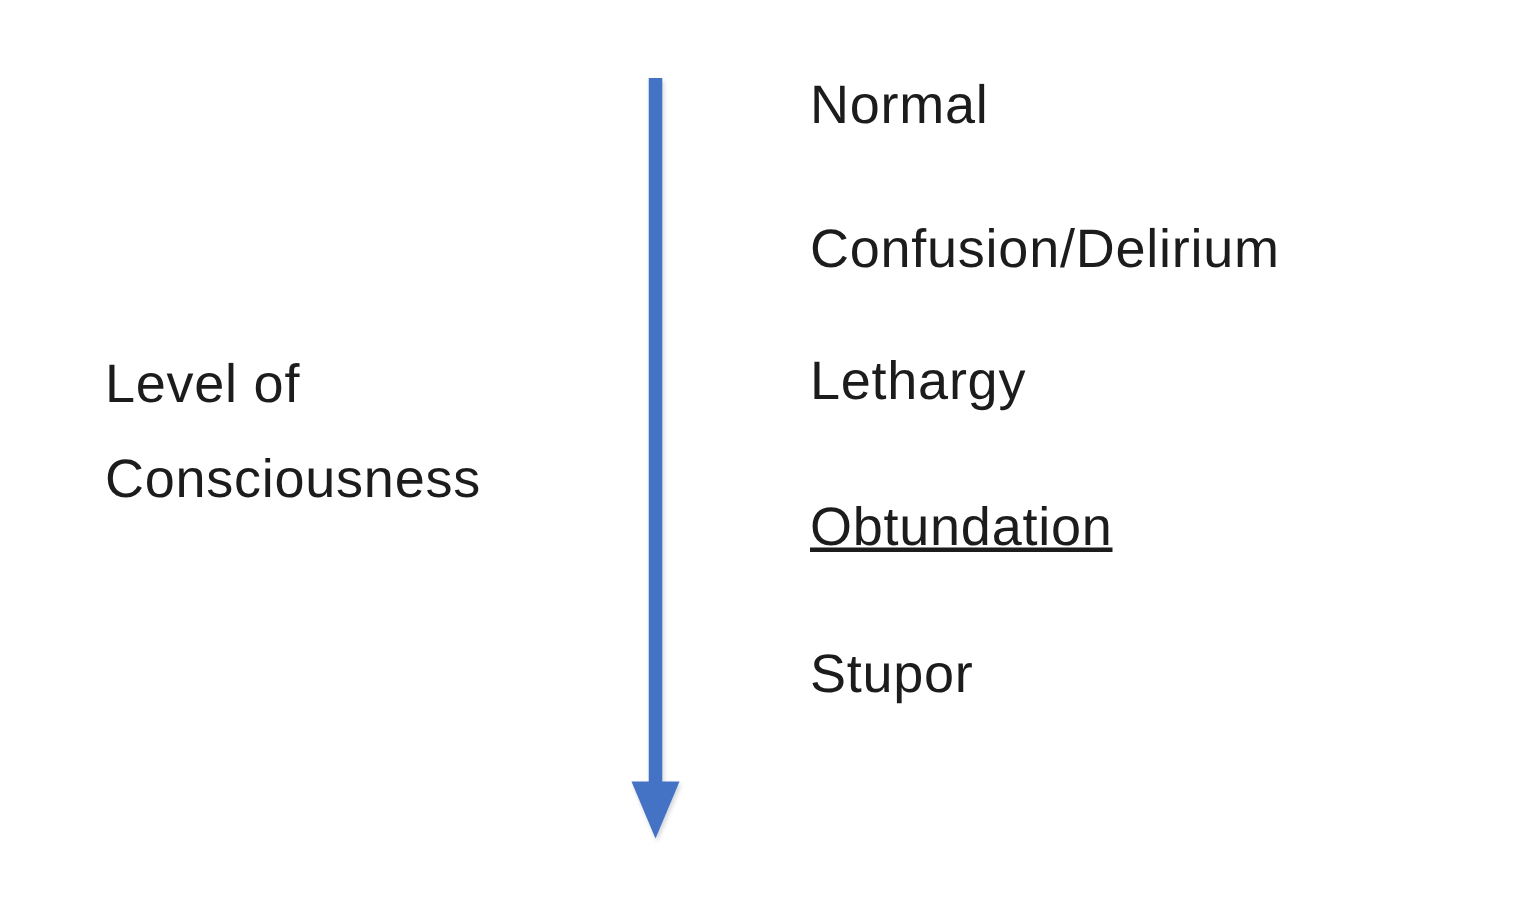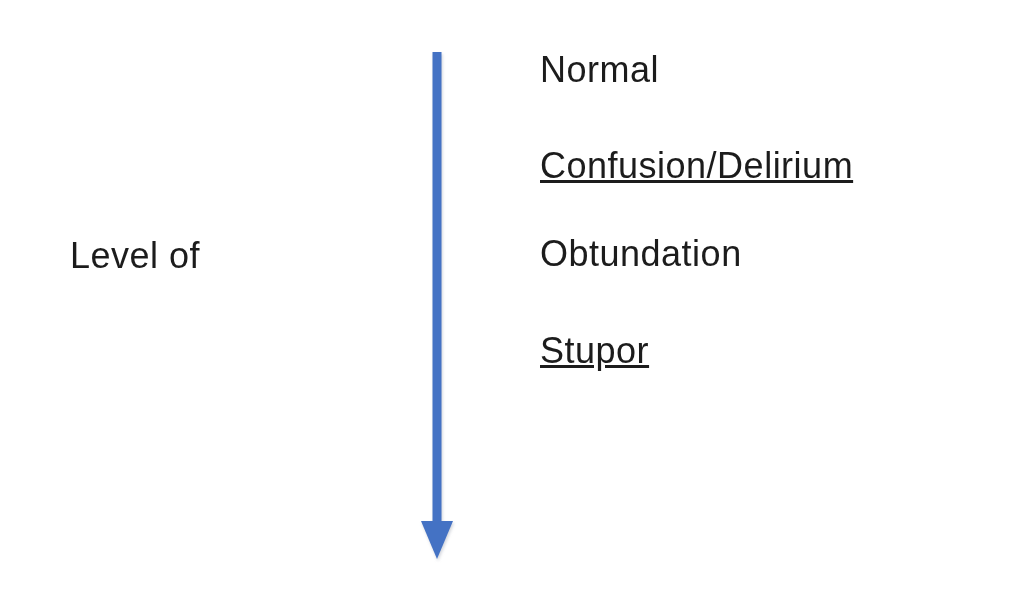--- a/index.html
+++ b/index.html
@@ -44,40 +44,42 @@
   .level {
     position: absolute;
     left: 0;
     font-size: 36px;
     line-height: 36px;
     letter-spacing: 0.5px;
     white-space: nowrap;
     color: #1c1c1c;
   }
   .level:nth-child(1) { top: 52px; }
-  .level:nth-child(2) { top: 148px; text-decoration: underline; }
+  .level:nth-child(2) { top: 148px; }
   .level:nth-child(3) { top: 236px; }
   .level:nth-child(4) { top: 333px; text-decoration: underline; }
-  .level:nth-child(5) { top: 431px; text-decoration: underline; }
+  .level:nth-child(5) { top: 431px; }
   .level:nth-child(6) { top: 521px; }
 </style>
 </head>
 <body>
 
 <div class="canvas">
 
   <div class="side-label">
     <div>Level of</div>
+    <div>Consciousness</div>
   </div>
 
   <svg class="arrow-svg" viewBox="0 0 40 510" xmlns="http://www.w3.org/2000/svg" aria-hidden="true">
     <rect x="15.5" y="0" width="9" height="472" fill="#4472C4"></rect>
     <polygon points="4,469 36,469 20,507" fill="#4472C4"></polygon>
   </svg>
 
   <div class="levels">
     <div class="level">Normal</div>
     <div class="level">Confusion/Delirium</div>
+    <div class="level">Lethargy</div>
     <div class="level">Obtundation</div>
     <div class="level">Stupor</div>
   </div>
 
 </div>
 
 </body></html>

